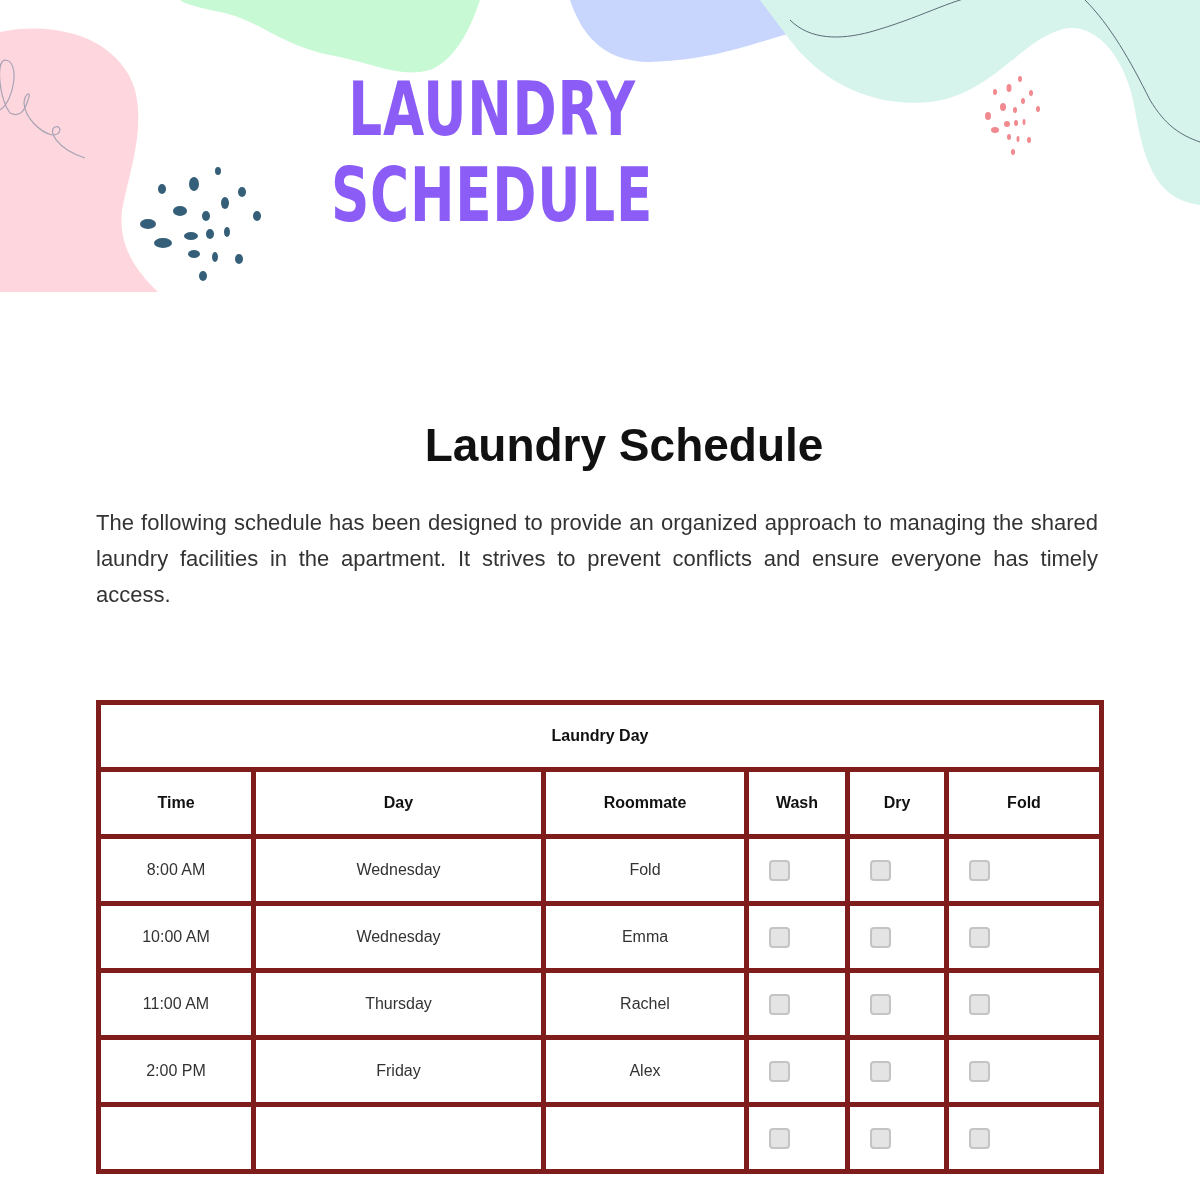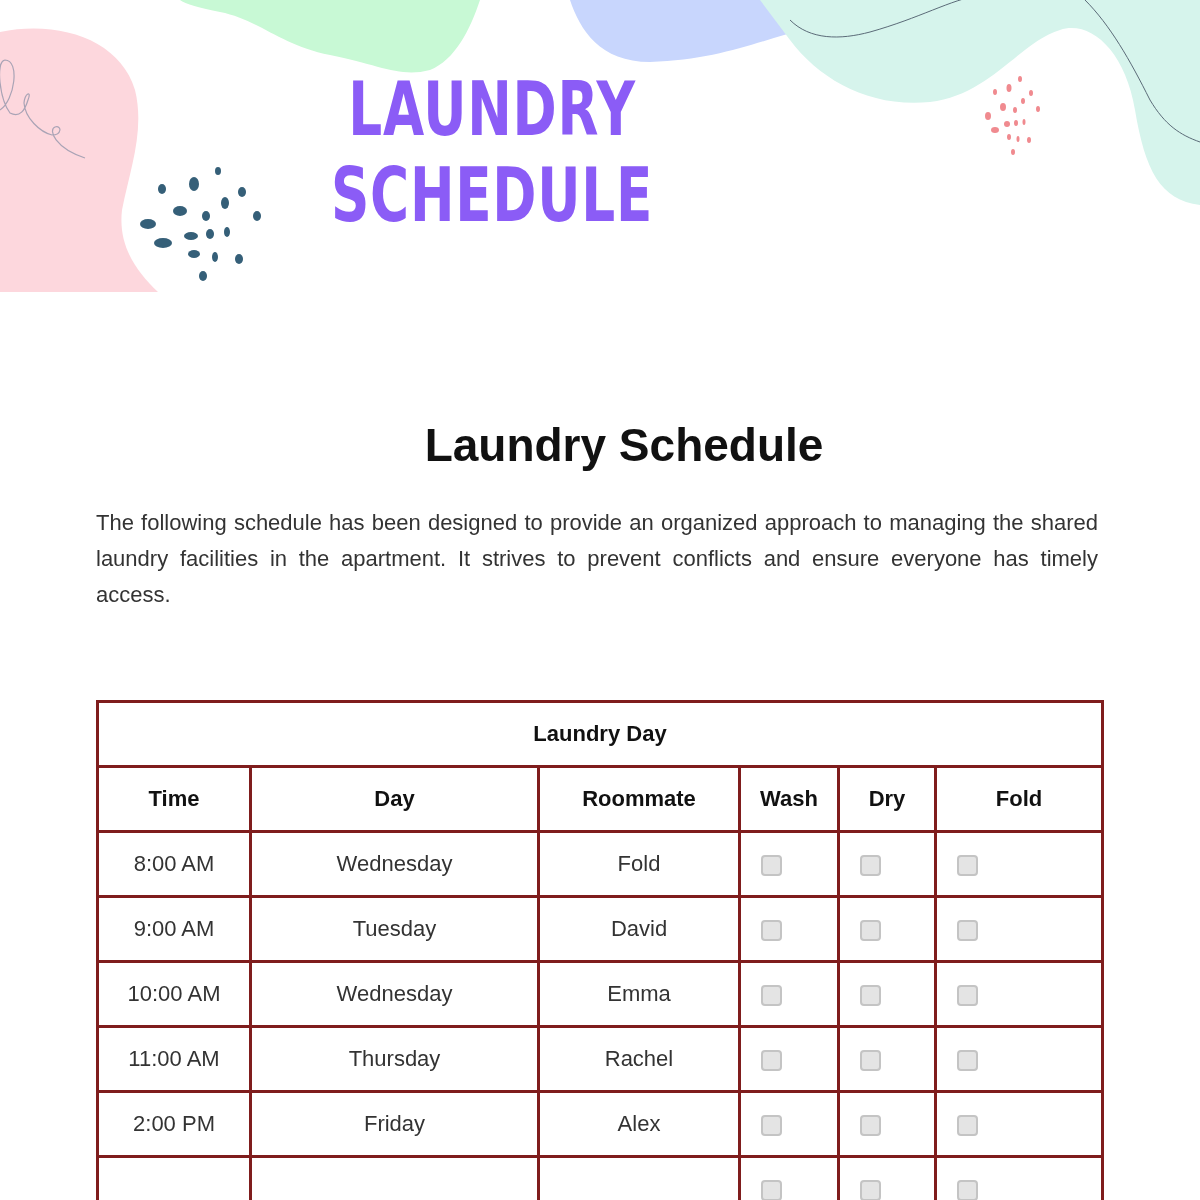--- a/index.html
+++ b/index.html
@@ -3,21 +3,21 @@
 <meta charset="utf-8">
 <style>
   html,body{margin:0;padding:0;}
   body{width:1200px;height:1200px;overflow:hidden;background:#ffffff;position:relative;font-family:"Liberation Sans",sans-serif;}
   .decor{position:absolute;left:0;top:0;width:1200px;height:300px;}
   .banner-title{position:absolute;left:0;width:984px;text-align:center;top:66px;color:#8b5cf6;font-family:"DejaVu Sans",sans-serif;font-weight:bold;line-height:86px;}
   .banner-title span{display:block;font-size:74px;transform:scaleX(0.72);letter-spacing:1px;}
   .doc-title{position:absolute;top:418px;left:0;width:1200px;text-align:center;font-size:46px;font-weight:bold;color:#111;font-family:"Liberation Sans",sans-serif;margin-left:24px;}
   .intro{position:absolute;top:505px;left:96px;width:1002px;font-size:22px;line-height:36px;color:#333;text-align:justify;font-family:"Liberation Sans",sans-serif;}
   table{position:absolute;top:700px;left:96px;width:1008px;border-collapse:collapse;font-family:"Liberation Sans",sans-serif;}
-  td,th{border:3px solid #7f1d1d;text-align:center;height:62px;font-size:22px;color:#333;padding:0;}
+  td,th{border:5px solid #7f1d1d;text-align:center;height:62px;font-size:16px;color:#333;padding:0;}
   th{font-weight:bold;color:#111;}
   .caption-cell{height:62px;}
   .cb{display:inline-block;width:17px;height:17px;border:2px solid #c4c4c4;background:#e4e4e4;border-radius:4px;vertical-align:middle;}
   td.cbcell{text-align:left;padding-left:20px;}
 </style>
 </head>
 <body>
 
 <svg class="decor" viewBox="0 0 1200 300" xmlns="http://www.w3.org/2000/svg">
 
@@ -99,28 +99,20 @@
   <tbody>
     <tr>
       <td>8:00 AM</td>
       <td>Wednesday</td>
       <td>Fold</td>
       <td class="cbcell"><span class="cb"></span></td>
       <td class="cbcell"><span class="cb"></span></td>
       <td class="cbcell"><span class="cb"></span></td>
     </tr>
     <tr>
-      <td>9:00 AM</td>
-      <td>Tuesday</td>
-      <td>David</td>
-      <td class="cbcell"><span class="cb"></span></td>
-      <td class="cbcell"><span class="cb"></span></td>
-      <td class="cbcell"><span class="cb"></span></td>
-    </tr>
-    <tr>
       <td>10:00 AM</td>
       <td>Wednesday</td>
       <td>Emma</td>
       <td class="cbcell"><span class="cb"></span></td>
       <td class="cbcell"><span class="cb"></span></td>
       <td class="cbcell"><span class="cb"></span></td>
     </tr>
     <tr>
       <td>11:00 AM</td>
       <td>Thursday</td>

